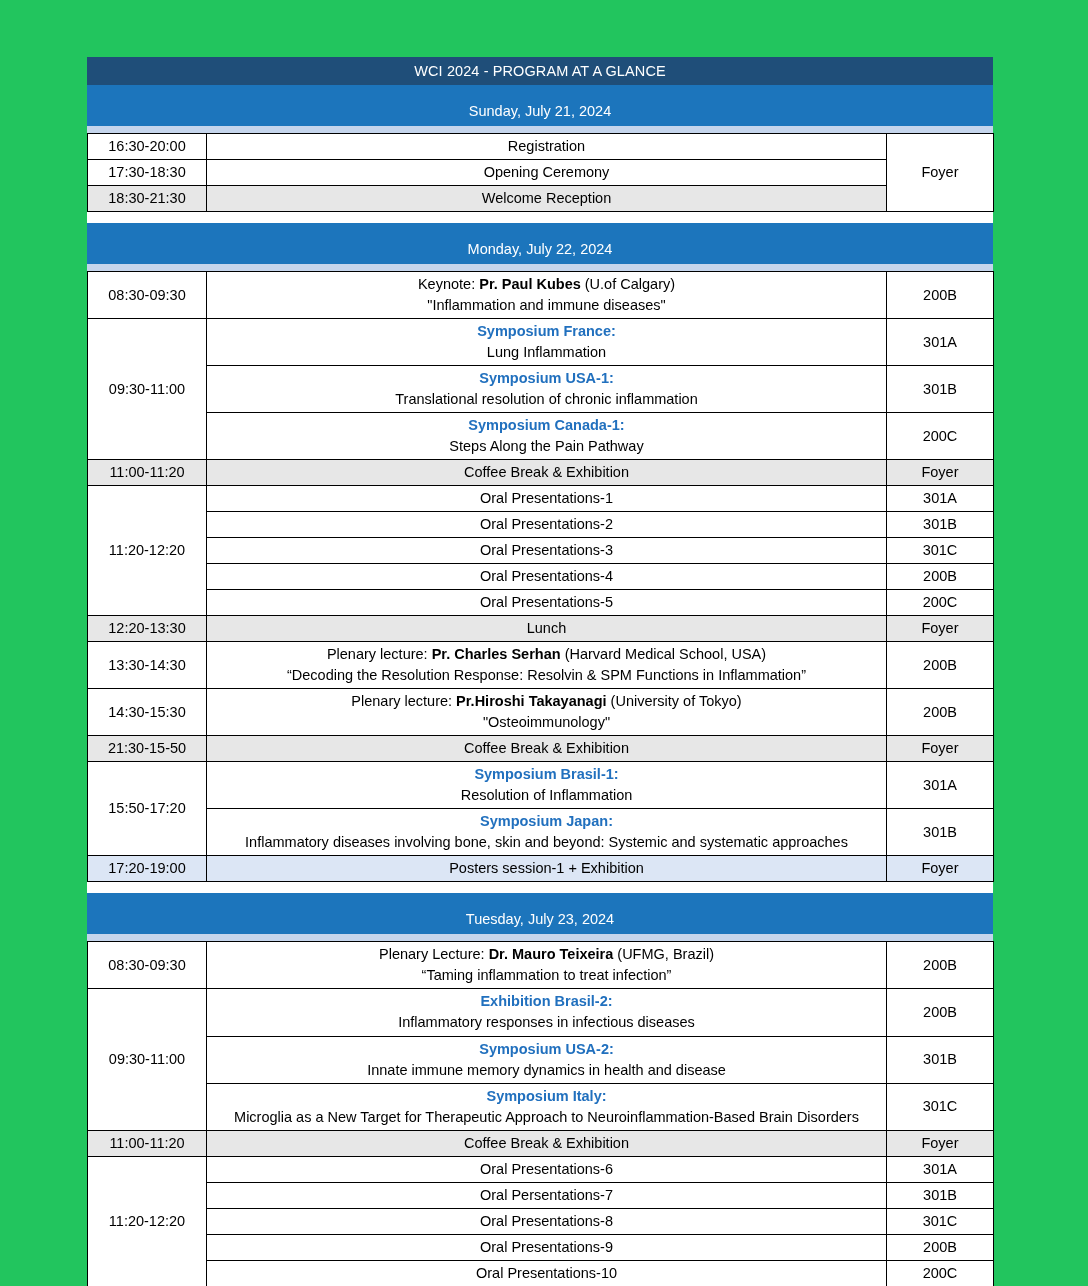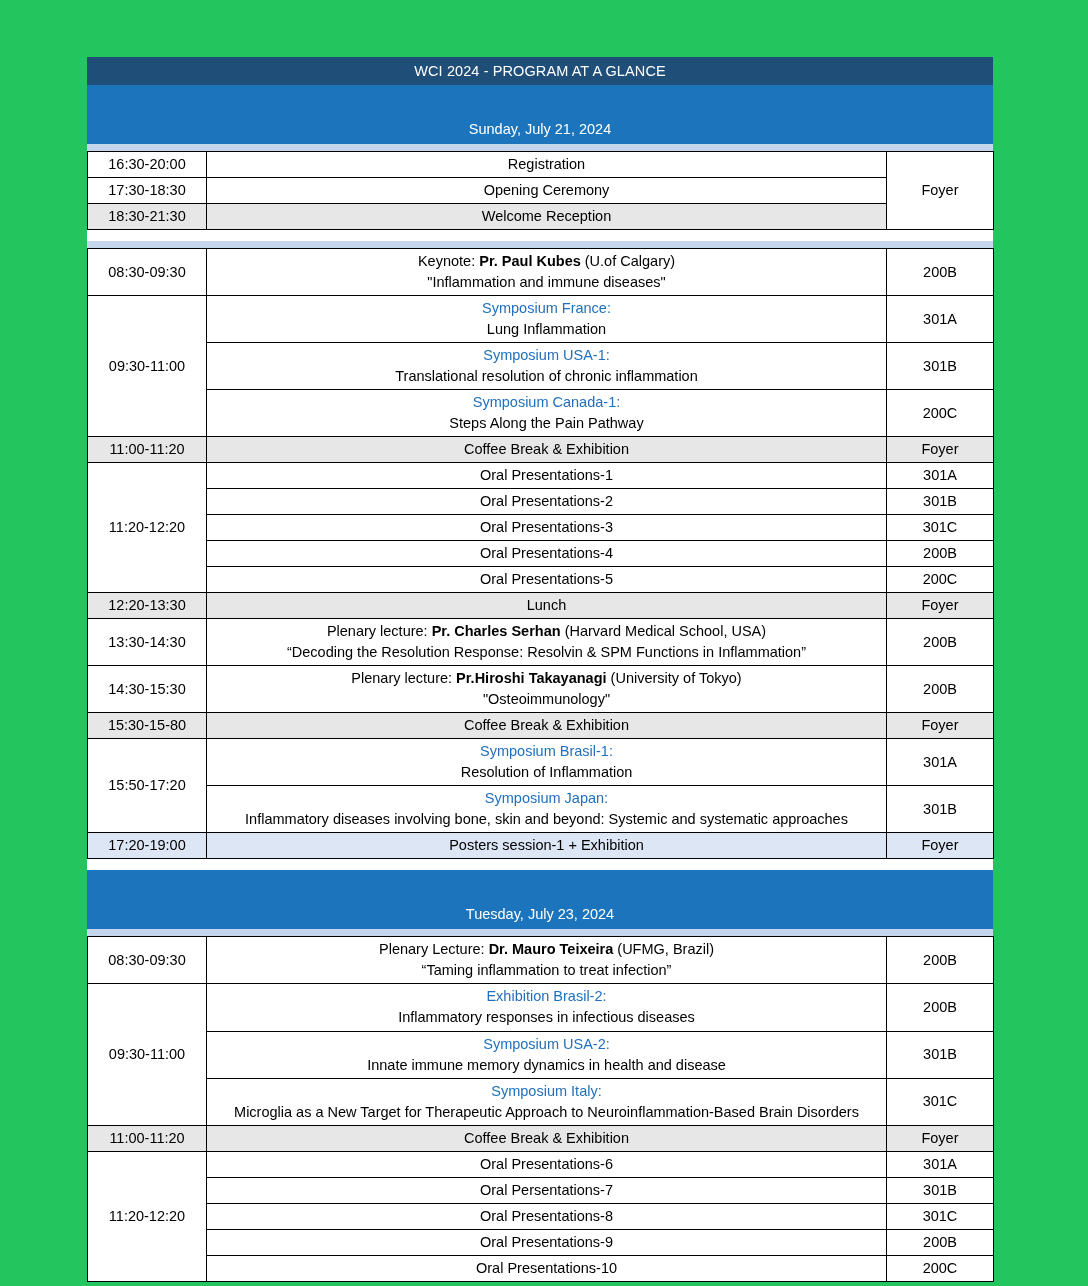--- a/index.html
+++ b/index.html
@@ -38,21 +38,21 @@
     height: 28px;
     line-height: 28px;
     letter-spacing: .1px;
     box-sizing: border-box;
   }
   .day-bar {
     background: #1C75BC;
     color: #ffffff;
     font-size: 14.5px;
     text-align: center;
-    height: 59px;
+    height: 41px;
     position: relative;
     box-sizing: border-box;
   }
   .day-bar span {
     position: absolute;
     left: 0;
     right: 0;
     bottom: 7px;
   }
   .strip {
@@ -97,21 +97,21 @@
   td.event { }
 
   
   tr.bg-gray  td { background: #E7E7E7; }
   tr.bg-blue  td { background: #DCE6F5; margin-top: 12px; }
   td.bg-peach { background: #FBE0D4; margin-left: 28px; }
 
   
   .sym {
     color: #2170BE;
-    font-weight: normal;
+    font-weight: bold;
   }
   .nm { font-weight: bold; }
 </style>
 </head>
 <body>
 
 <div id="page">
   <div class="sheet">
 
     <div class="title-bar">WCI 2024 - PROGRAM AT A GLANCE</div>
@@ -137,20 +137,23 @@
               <td class="time">17:30-18:30</td>
               <td class="event"><span>Opening Ceremony</span></td>
             </tr>
             <tr class="bg-gray">
               <td class="time">18:30-21:30</td>
               <td class="event"><span>Welcome Reception</span></td>
             </tr>
           </tbody>
         </table>
         <div class="gap"></div>
+        <div class="day-bar">
+          <span>Monday, July 22, 2024</span>
+        </div>
         <div class="strip"></div>
         <table class="prog">
           <colgroup>
             <col class="c-time">
             <col class="c-event">
             <col class="c-room">
           </colgroup>
           <tbody>
             <tr>
               <td class="time" rowspan="1">08:30-09:30</td>
@@ -223,21 +226,21 @@
             </tr>
             <tr>
               <td class="time">14:30-15:30</td>
               <td class="event">
                 <div><span>Plenary lecture: </span><span class="nm">Pr.Hiroshi Takayanagi</span><span> (University of Tokyo)</span></div>
                 <div><span>"Osteoimmunology"</span></div>
               </td>
               <td class="room">200B</td>
             </tr>
             <tr class="bg-gray">
-              <td class="time">15:30-15-80</td>
+              <td class="time">21:30-15-50</td>
               <td class="event"><span>Coffee Break &amp; Exhibition</span></td>
               <td class="room">Foyer</td>
             </tr>
             <tr>
               <td class="time" rowspan="2">15:50-17:20</td>
               <td class="event">
                 <div><span class="sym">Symposium Brasil-1:</span></div>
                 <div><span>Resolution of Inflammation</span></div>
               </td>
               <td class="room">301A</td>

